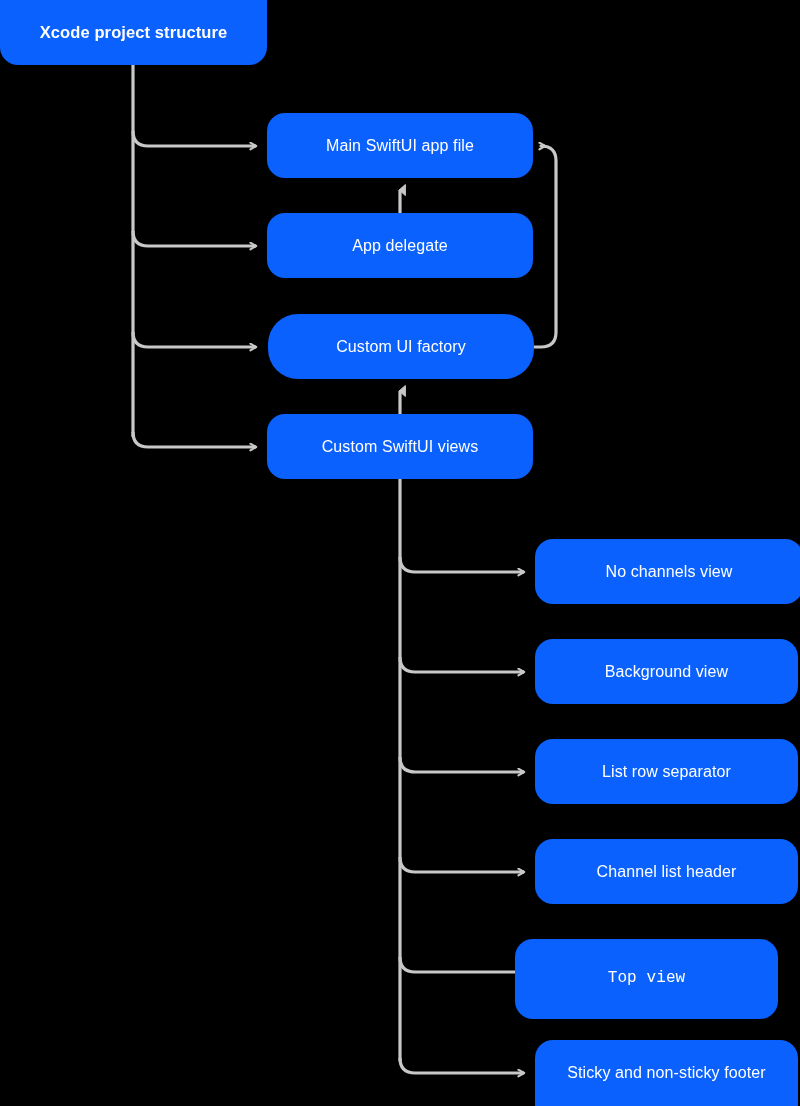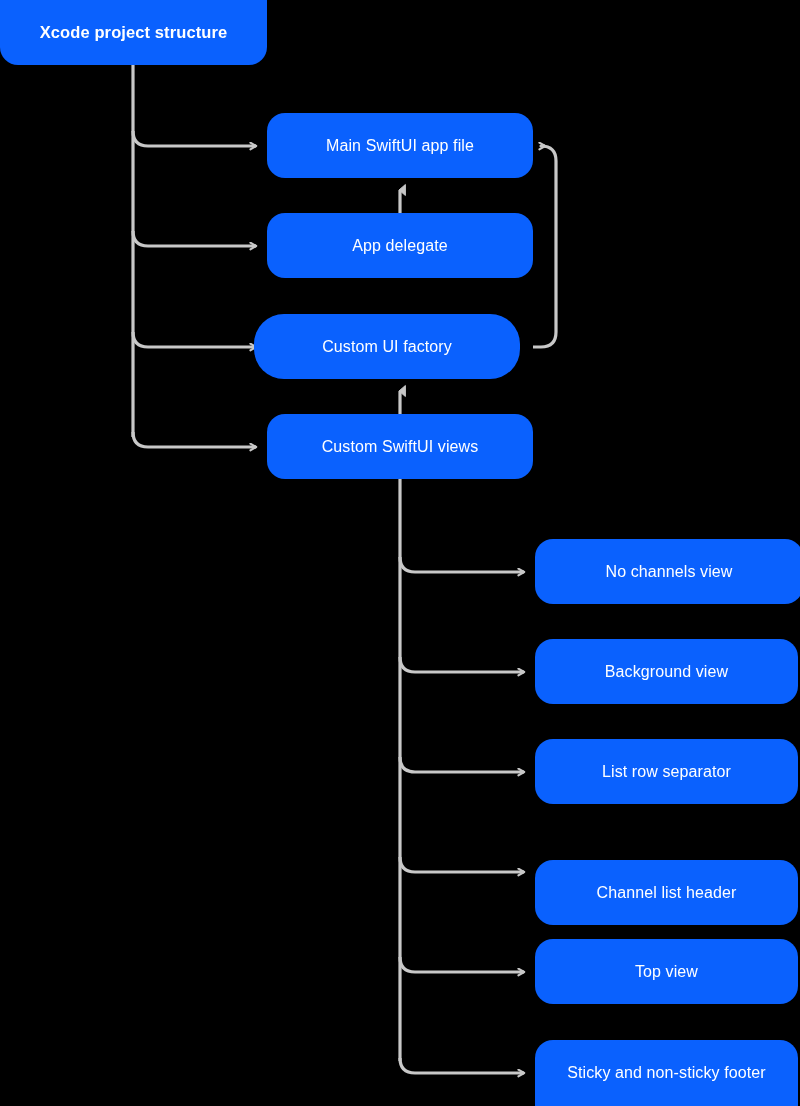--- a/index.html
+++ b/index.html
@@ -98,39 +98,39 @@
   <div class="node root" style="left:0px; top:-18px; width:267px; height:83px; padding-top:18px;">
     <span>Xcode project structure</span>
   </div>
 
   <div class="node" style="left:267px; top:113px; width:266px; height:65px;">
     <span>Main SwiftUI app file</span>
   </div>
   <div class="node" style="left:267px; top:213px; width:266px; height:65px;">
     <span>App delegate</span>
   </div>
-  <div class="node" style="left:254px; top:314px; width:266px; height:65px;border-radius:30px;">
+  <div class="node" style="left:268px; top:314px; width:266px; height:65px;border-radius:30px;">
     <span>Custom UI factory</span>
   </div>
   <div class="node" style="left:267px; top:414px; width:266px; height:65px;">
     <span>Custom SwiftUI views</span>
   </div>
 
   <div class="node" style="left:535px; top:539px; width:268px; height:65px;">
     <span>No channels view</span>
   </div>
   <div class="node" style="left:535px; top:639px; width:263px; height:65px;">
     <span>Background view</span>
   </div>
   <div class="node" style="left:535px; top:739px; width:263px; height:65px;">
     <span>List row separator</span>
   </div>
-  <div class="node" style="left:535px; top:839px; width:263px; height:65px;margin-top:21px;">
+  <div class="node" style="left:535px; top:839px; width:263px; height:65px;">
     <span>Channel list header</span>
   </div>
-  <div class="node" style="left:535px; top:939px; width:263px; height:65px;">
+  <div class="node" style="left:515px; top:939px; width:263px; height:80px;font-family:Liberation Mono, monospace;">
     <span>Top view</span>
   </div>
   <div class="node clipped-bottom" style="left:535px; top:1040px; width:263px; height:66px;text-align:right;">
     <span>Sticky and non-sticky footer</span>
   </div>
 
 </div>
 
 </body></html>

